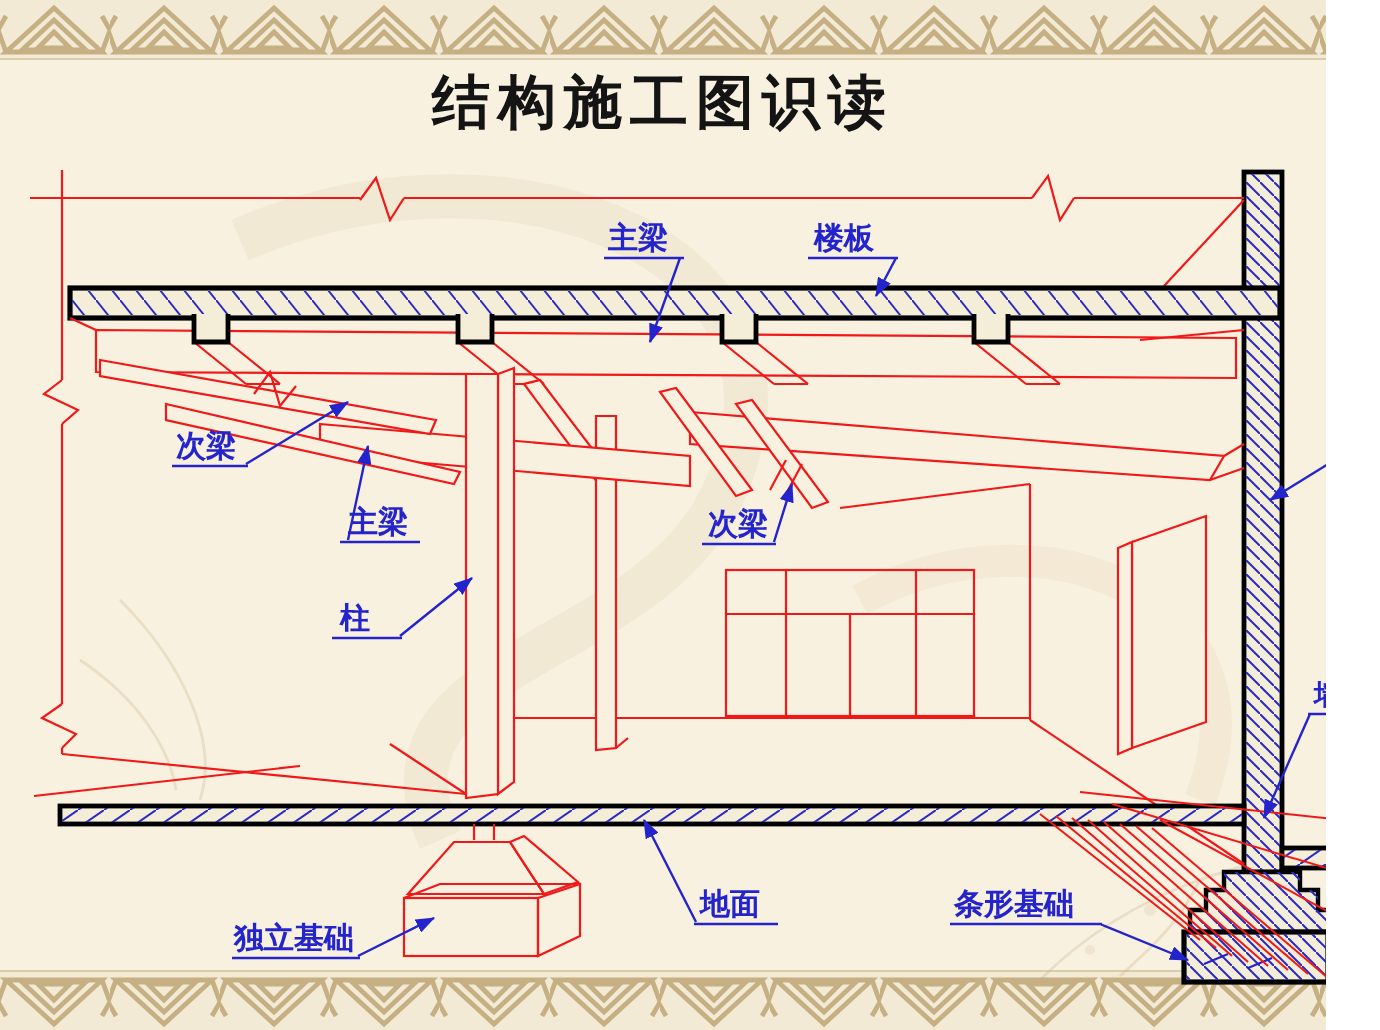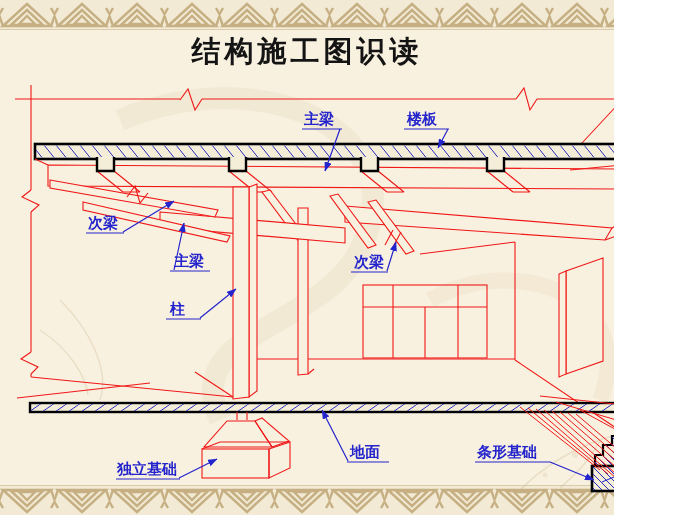--- a/index.html
+++ b/index.html
@@ -1,18 +1,18 @@
 <!DOCTYPE html>
 <html><head>
 <meta charset="utf-8">
 <style>
   html,body{margin:0;padding:0;}
   #slide{
     position:relative;
-    width:614px;height:515px;
+    width:663px;height:515px;
     background:#f8f1df;
     overflow:hidden;
     font-family:"Liberation Serif", serif;
   }
   #title{
     position:absolute;
     top:32px;left:0;right:0;
     text-align:center;
     font-size:29px;
     font-weight:bold;

